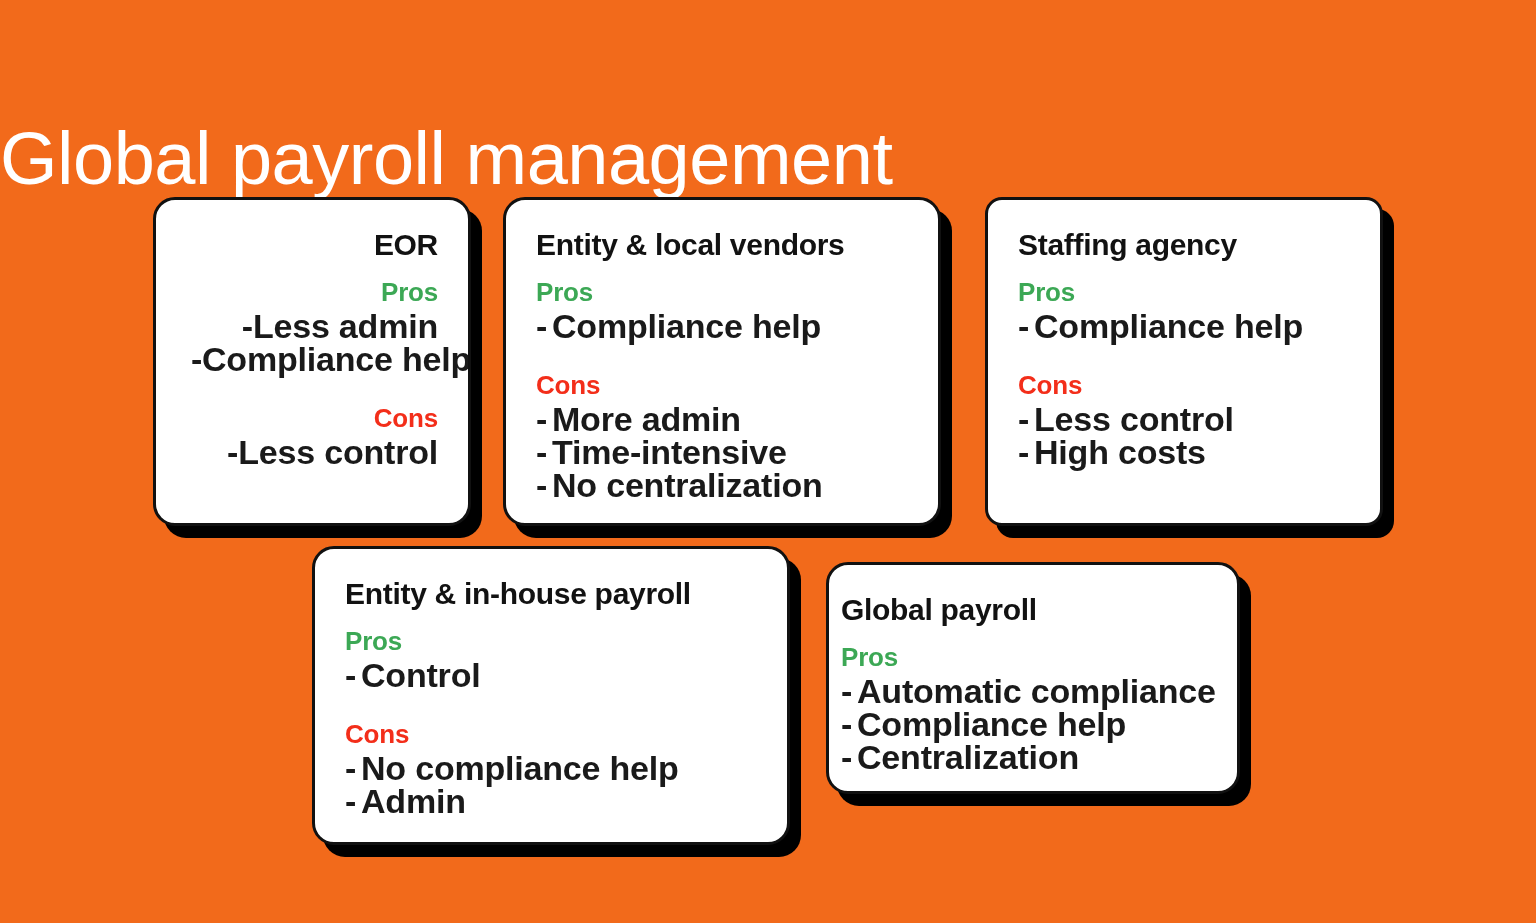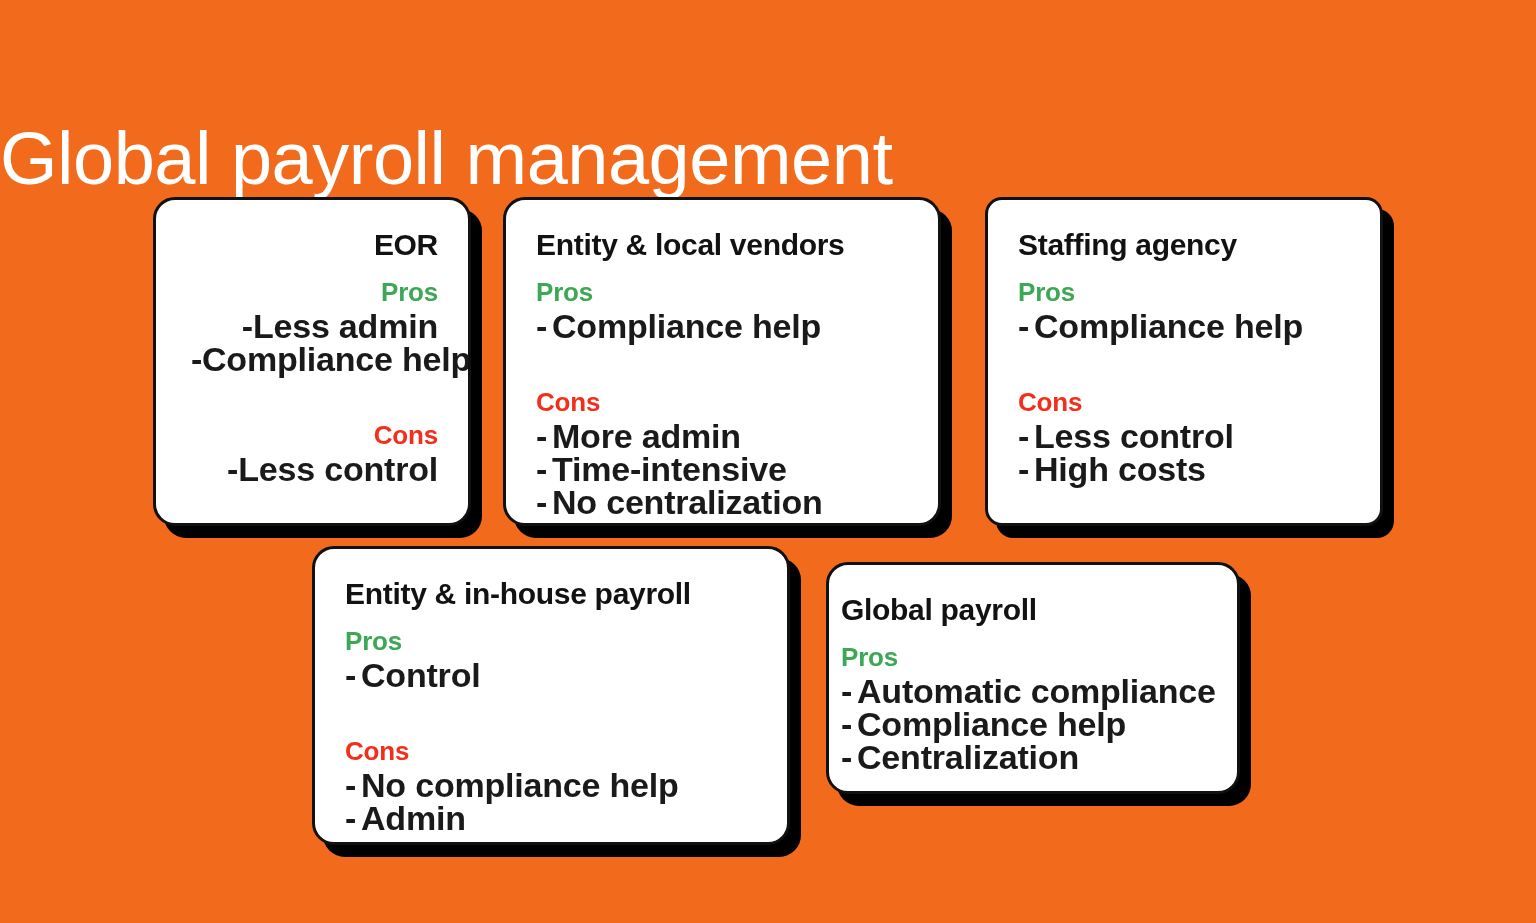--- a/index.html
+++ b/index.html
@@ -52,21 +52,21 @@
     font-size: 30px;
     line-height: 38px;
     font-weight: 700;
     color: #121212;
     letter-spacing: -0.3px;
     white-space: nowrap;
     margin: 0 0 0 0;
   }
 
   .section {
-    margin-top: 43px;
+    margin-top: 26px;
   }
   .section.first { margin-top: 12px; }
 
   .section-heading {
     font-size: 26px;
     line-height: 32px;
     font-weight: 700;
     letter-spacing: -0.2px;
     margin: 0 0 2px 0;
   }

